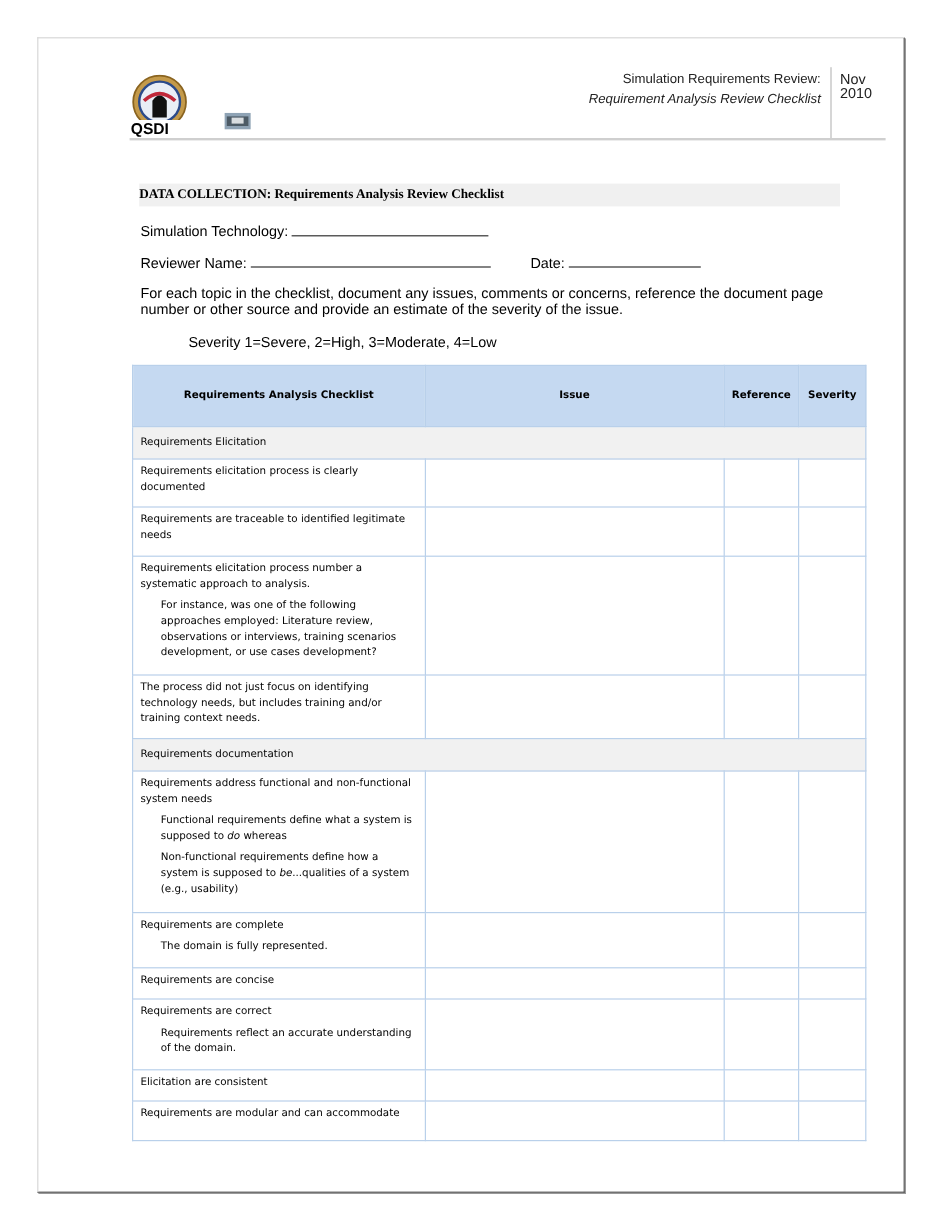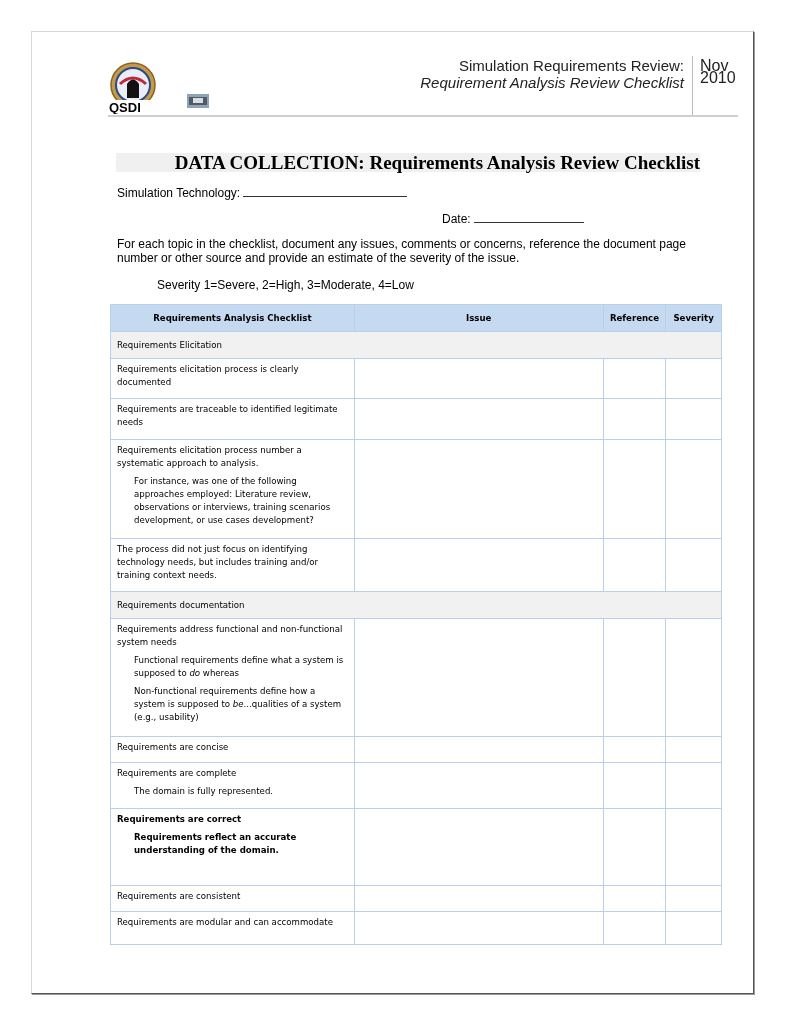--- a/index.html
+++ b/index.html
@@ -41,61 +41,61 @@
       left: 155px;
       top: 62px;
       width: 22px;
       height: 14px;
     }
     .hdr-title {
       position: absolute;
       right: 69px;
       top: 28px;
       text-align: right;
-      font-size: 15px;
+      font-size: 11px;
       line-height: 12px;
       color: #222;
     }
     .hdr-title .sub { font-style: italic; }
     .hdr-vline {
       position: absolute;
       left: 660px;
       top: 24px;
       width: 1px;
       height: 60px;
       background: #bbb;
     }
     .hdr-date {
       position: absolute;
       left: 668px;
       top: 28px;
-      font-size: 16px;
+      font-size: 12px;
       line-height: 12px;
       color: #222;
     }
     .hdr-rule {
       position: absolute;
       left: 76px;
       top: 83px;
       width: 630px;
       height: 2px;
       background: #cfcfcf;
     }
     
     .doc-title {
       position: absolute;
       left: 84px;
       top: 121px;
       width: 584px;
       height: 19px;
       background: #f0f0f0;
-      text-align: right;
+      text-align: left;
       font-family: "Liberation Serif", serif;
       font-weight: bold;
-      font-size: 19px;
+      font-size: 11px;
       line-height: 19px;
     }
     .field {
       position: absolute;
       font-size: 12px;
       line-height: 14px;
       white-space: nowrap;
     }
     .field .line {
       display: inline-block;
@@ -136,21 +136,21 @@
       vertical-align: top;
       text-align: left;
       padding: 4px 6px 5px 6px;
     }
     table.chk th {
       background: #c5d9f1;
       font-weight: bold;
       text-align: center;
       vertical-align: middle;
       height: 14px;
-      padding: 6px 4px;
+      padding: 18px 4px;
     }
     table.chk tr.section td {
       background: #f1f1f1;
       padding: 7px 22px 6px 6px;
     }
     .col-a { width: 227px; }
     .col-b { width: 232px; }
     .col-c { width: 52px; }
     .col-d { width: 52px; }
     .sub {
@@ -191,20 +191,23 @@
   <div class="hdr-date">
     <div>Nov</div>
     <div>2010</div>
   </div>
   <div class="hdr-rule"></div>
 
   <div class="doc-title">DATA COLLECTION: Requirements Analysis Review Checklist</div>
 
   <div class="field" style="left:85px; top:153px;">
     <span>Simulation Technology:</span><span class="line" style="width:164px;"></span>
+  </div>
+  <div class="field" style="left:85px; top:179px;">
+    <span>Reviewer Name:</span><span class="line" style="width:200px;"></span>
   </div>
   <div class="field" style="left:410px; top:179px;">
     <span>Date:</span><span class="line" style="width:110px;"></span>
   </div>
 
   <div class="instr">For each topic in the checklist, document any issues, comments or concerns, reference the document page number or other source and provide an estimate of the severity of the issue.</div>
   <div class="severity">Severity 1=Severe, 2=High, 3=Moderate, 4=Low</div>
 
   <table class="chk">
     <colgroup>
@@ -265,49 +268,49 @@
         <td>
           <span>Requirements address functional and non-functional system needs</span>
           <span class="sub"><span>Functional requirements define what a system is supposed to </span><span class="it">do</span><span> whereas</span></span>
           <span class="sub"><span>Non-functional requirements define how a system is supposed to </span><span class="it">be</span><span>...qualities of a system (e.g., usability)</span></span>
         </td>
         <td></td>
         <td></td>
         <td></td>
       </tr>
 
-      <tr style="height:26px;">
-        <td>Requirements are concise</td>
-        <td></td>
-        <td></td>
-        <td></td>
-      </tr>
-
       <tr style="height:46px;">
         <td>
           <span>Requirements are complete</span>
           <span class="sub">The domain is fully represented.</span>
         </td>
         <td></td>
         <td></td>
         <td></td>
       </tr>
 
-      <tr style="height:77px;font-weight:bold;">
+      <tr style="height:26px;">
+        <td>Requirements are concise</td>
+        <td></td>
+        <td></td>
+        <td></td>
+      </tr>
+
+      <tr style="height:59px;">
         <td>
           <span>Requirements are correct</span>
           <span class="sub">Requirements reflect an accurate understanding of the domain.</span>
         </td>
         <td></td>
         <td></td>
         <td></td>
       </tr>
 
       <tr style="height:26px;">
-        <td>Requirements are consistent</td>
+        <td>Elicitation are consistent</td>
         <td></td>
         <td></td>
         <td></td>
       </tr>
 
       <tr style="height:33px;">
         <td>Requirements are modular and can accommodate</td>
         <td></td>
         <td></td>
         <td></td>

